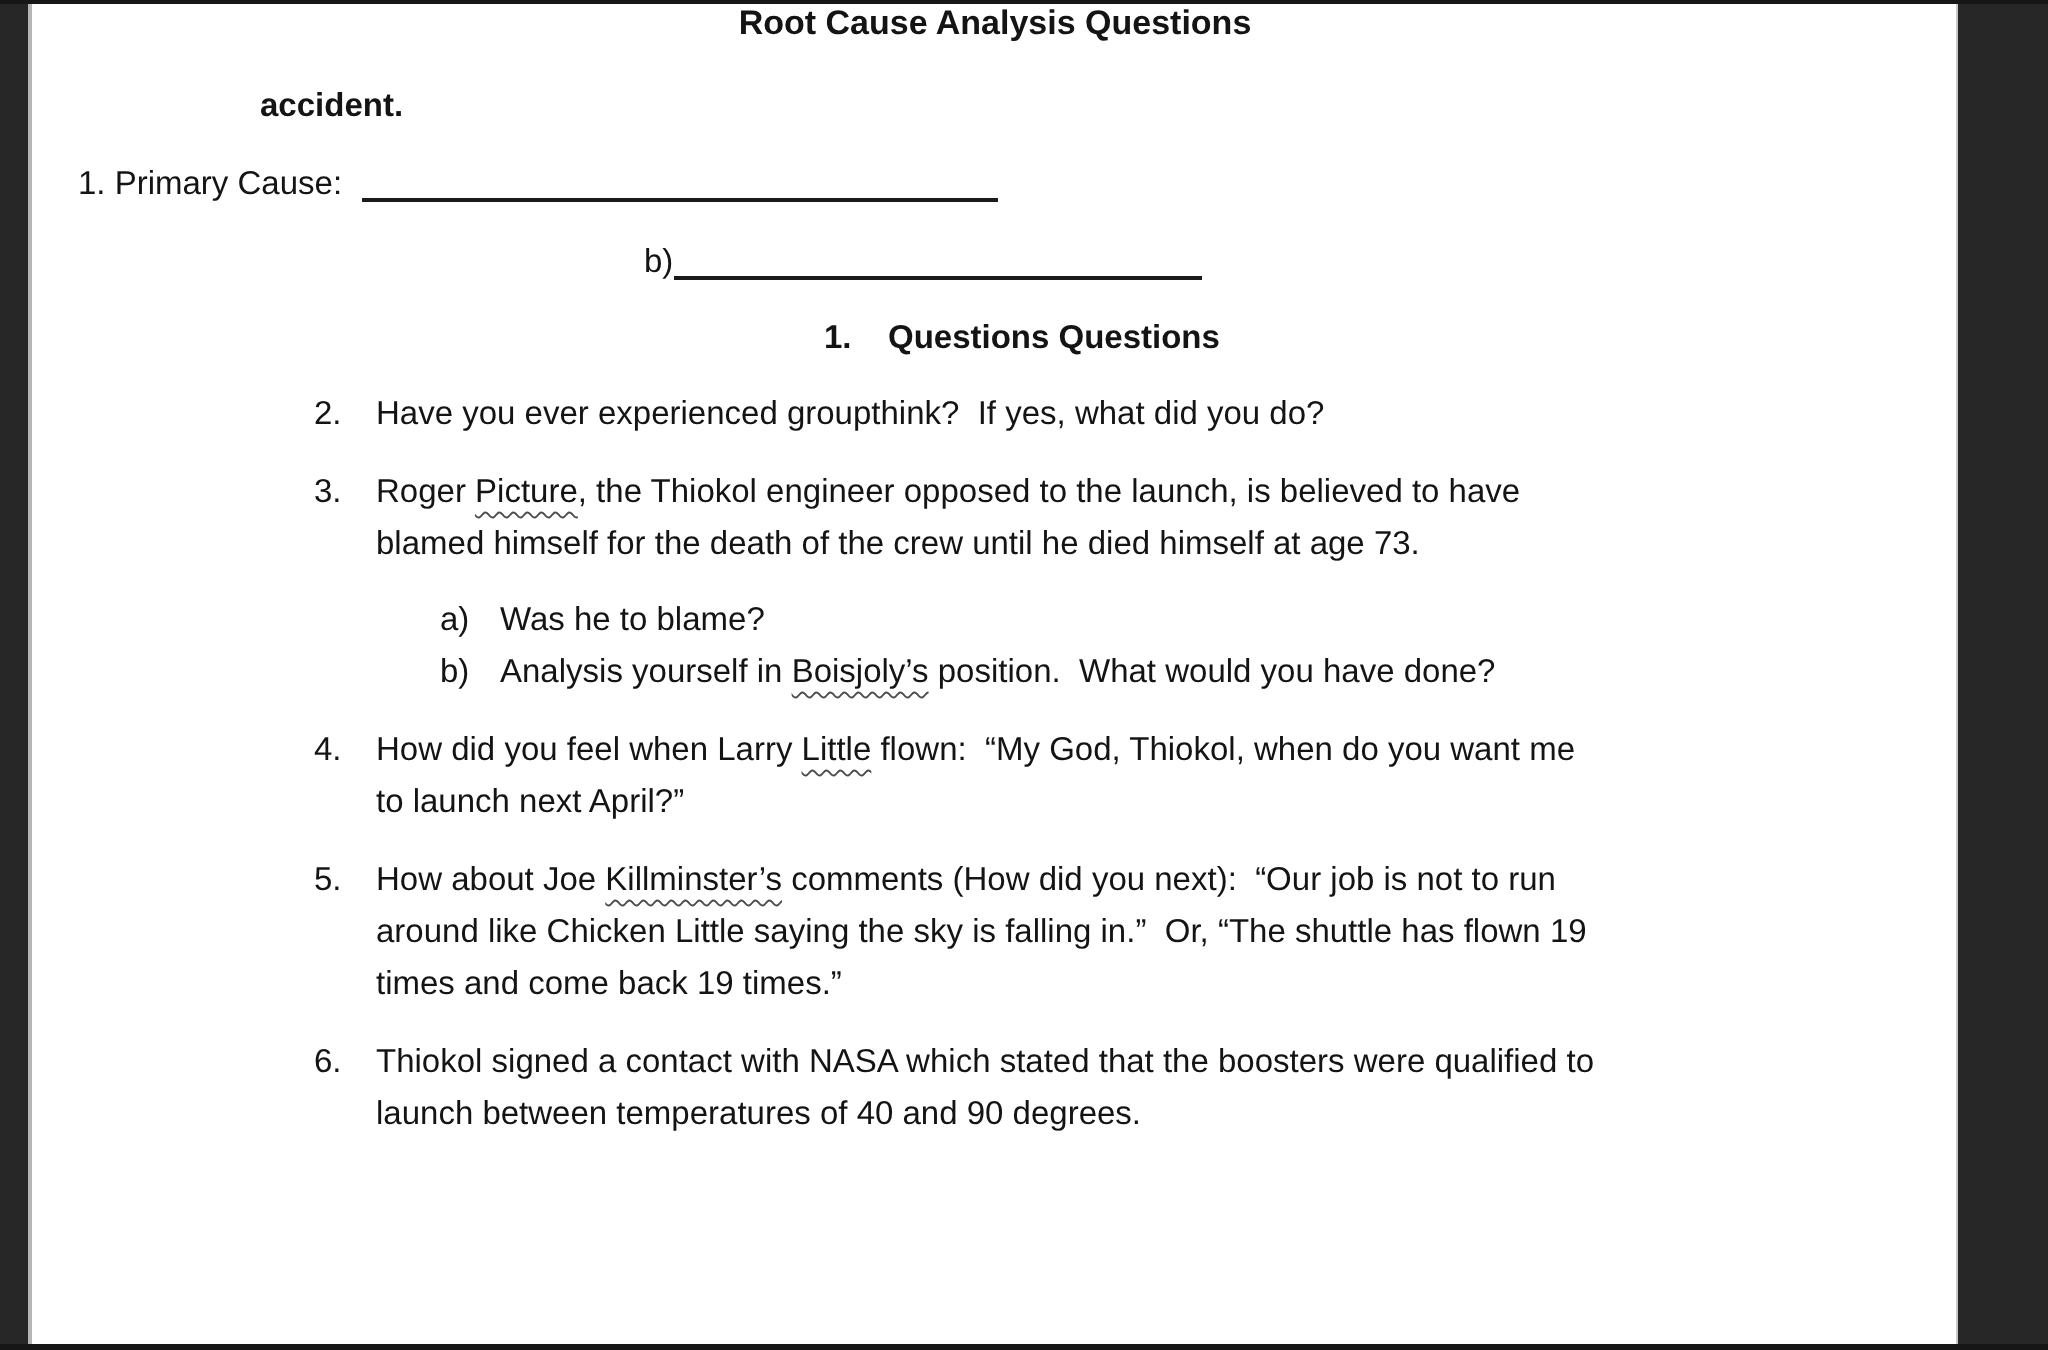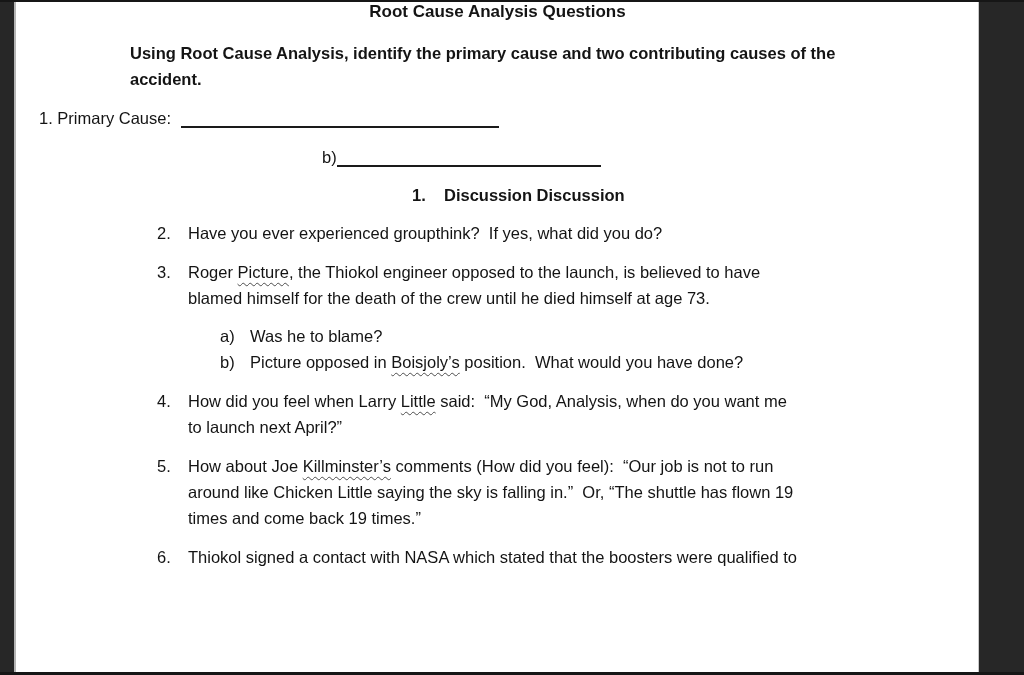--- a/index.html
+++ b/index.html
@@ -60,32 +60,31 @@
 <div class="bar bar-left"></div>
 <div class="bar bar-right"></div>
 <div class="edge-line edge-top"></div>
 <div class="edge-line edge-bottom"></div>
 
 <div class="page">
 
   <div class="doc-title">Root Cause Analysis Questions</div>
 
   <div class="intro">
-      <div class="tline"><span>Using Root Cause Analysis, identify the primary cause and two contributing causes of the</span></div>
       <div class="tline"><span>accident.</span></div>
     </div>
 
   <div class="fill-row row-primary"><span>1. Primary Cause:</span><span class="blank blank-primary"></span></div>
 
 
   <div class="fill-row row-b"><span>b)</span><span class="blank blank-b"></span></div>
 
   <div class="disc-heading">
     <span class="h-num">1.</span>
-    <span>Discussion Discussion</span>
+    <span>Questions Questions</span>
   </div>
 
   <div class="questions">
       <div class="q-item">
         <div class="q-row">
           <div class="q-num">2.</div>
           <div class="q-text"><div class="tline"><span>Have you ever experienced groupthink?  If yes, what did you do?</span></div></div>
         </div>
       </div>
       <div class="q-item">
@@ -93,37 +92,37 @@
           <div class="q-num">3.</div>
           <div class="q-text"><div class="tline"><span>Roger </span><span class="wavy">Picture</span><span>, the Thiokol engineer opposed to the launch, is believed to have</span></div><div class="tline"><span>blamed himself for the death of the crew until he died himself at age 73.</span></div></div>
         </div>
         <div class="q-subs">
           <div class="sub-row">
             <div class="sub-m">a)</div>
             <div class="q-text"><div class="tline"><span>Was he to blame?</span></div></div>
           </div>
           <div class="sub-row">
             <div class="sub-m">b)</div>
-            <div class="q-text"><div class="tline"><span>Picture opposed in </span><span class="wavy">Boisjoly’s</span><span> position.  What would you have done?</span></div></div>
+            <div class="q-text"><div class="tline"><span>Analysis yourself in </span><span class="wavy">Boisjoly’s</span><span> position.  What would you have done?</span></div></div>
           </div>
         </div>
       </div>
       <div class="q-item">
         <div class="q-row">
           <div class="q-num">4.</div>
-          <div class="q-text"><div class="tline"><span>How did you feel when Larry </span><span class="wavy">Little</span><span> said:  “My God, Analysis, when do you want me</span></div><div class="tline"><span>to launch next April?”</span></div></div>
+          <div class="q-text"><div class="tline"><span>How did you feel when Larry </span><span class="wavy">Little</span><span> flown:  “My God, Thiokol, when do you want me</span></div><div class="tline"><span>to launch next April?”</span></div></div>
         </div>
       </div>
       <div class="q-item">
         <div class="q-row">
           <div class="q-num">5.</div>
-          <div class="q-text"><div class="tline"><span>How about Joe </span><span class="wavy">Killminster’s</span><span> comments (How did you feel):  “Our job is not to run</span></div><div class="tline"><span>around like Chicken Little saying the sky is falling in.”  Or, “The shuttle has flown 19</span></div><div class="tline"><span>times and come back 19 times.”</span></div></div>
+          <div class="q-text"><div class="tline"><span>How about Joe </span><span class="wavy">Killminster’s</span><span> comments (How did you next):  “Our job is not to run</span></div><div class="tline"><span>around like Chicken Little saying the sky is falling in.”  Or, “The shuttle has flown 19</span></div><div class="tline"><span>times and come back 19 times.”</span></div></div>
         </div>
       </div>
       <div class="q-item">
         <div class="q-row">
           <div class="q-num">6.</div>
-          <div class="q-text"><div class="tline"><span>Thiokol signed a contact with NASA which stated that the boosters were qualified to</span></div></div>
+          <div class="q-text"><div class="tline"><span>Thiokol signed a contact with NASA which stated that the boosters were qualified to</span></div><div class="tline"><span>launch between temperatures of 40 and 90 degrees.</span></div></div>
         </div>
       </div>
     </div>
 
 </div>
 
 </body></html>

